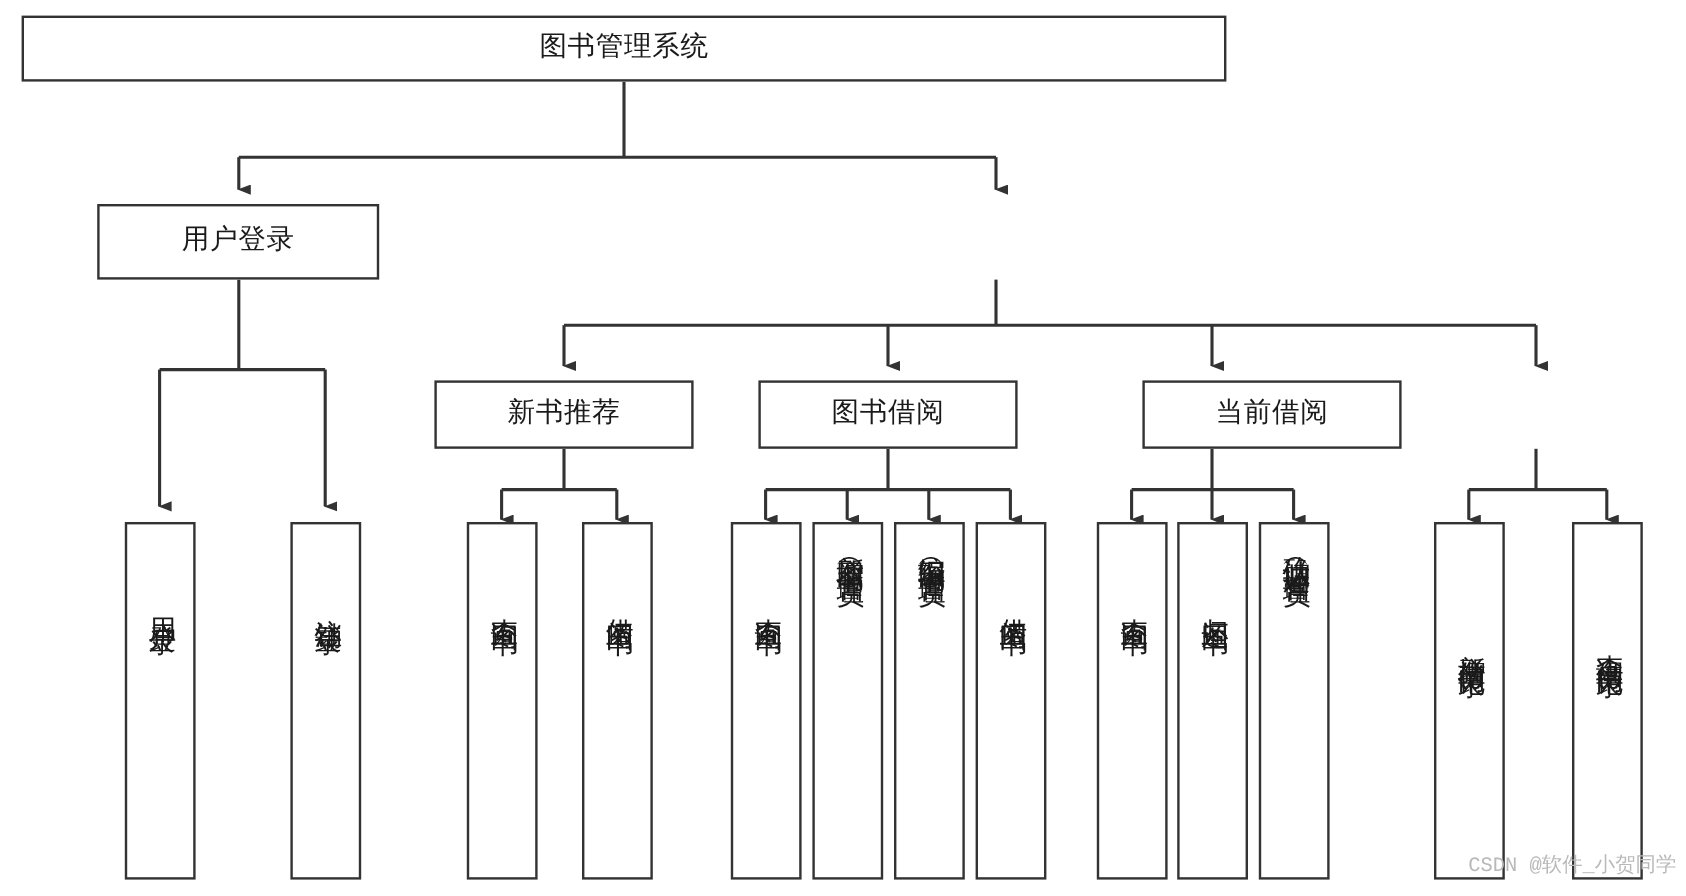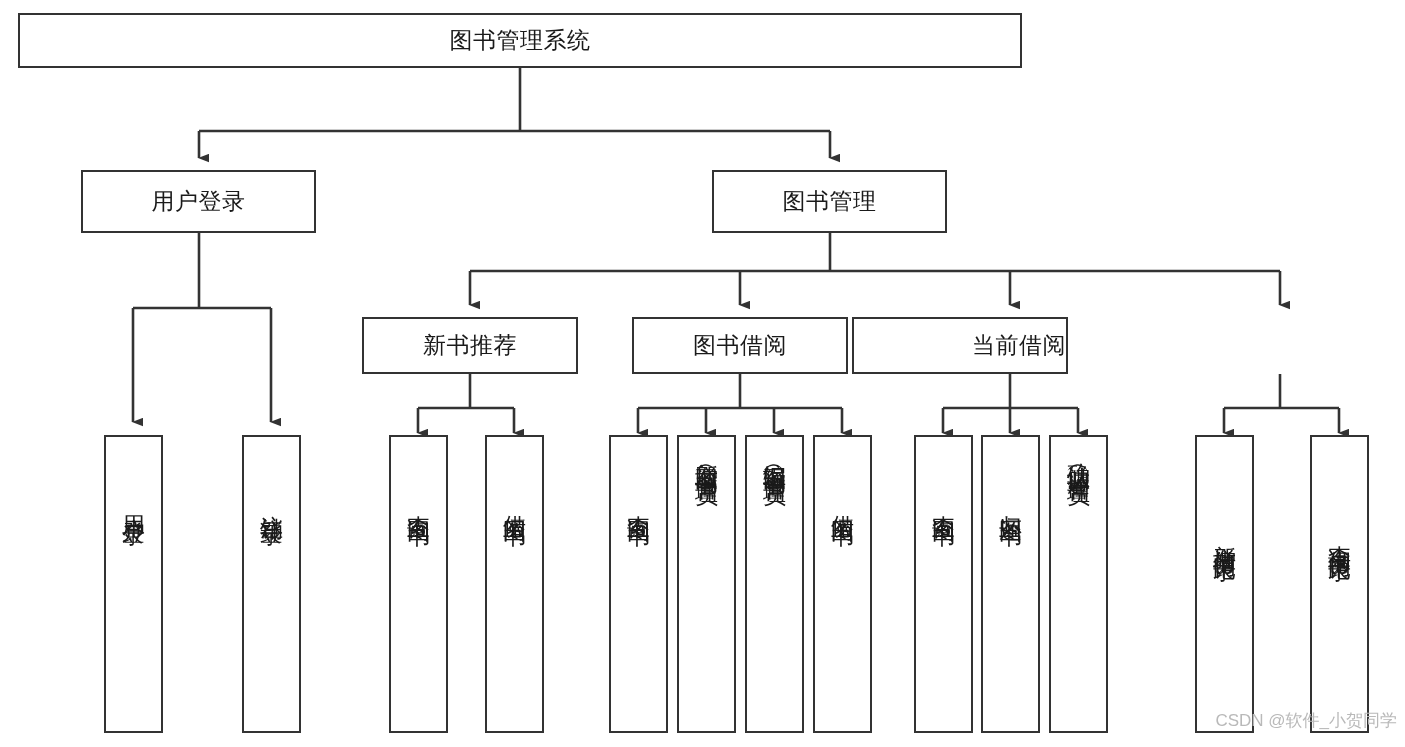--- a/index.html
+++ b/index.html
@@ -12,20 +12,21 @@
     height: 747px;
     font-family: "Liberation Sans", "DejaVu Sans", sans-serif;
     overflow: hidden;
     position: relative;
   }
   #diagram-root {
     position: relative;
     width: 1405px;
     height: 738px;
     background: #ffffff;
+    font-family: Liberation Mono, monospace;
   }
   svg.connector-layer {
     position: absolute;
     top: 0;
     left: 0;
     width: 1405px;
     height: 747px;
     pointer-events: none;
   }
   .node {
@@ -140,31 +141,28 @@
     </g>
   </svg>
 
   <div class="node root horizontal" style="left:18px; top:13px; width:1004px; height:55px;">
     <span class="node-label">图书管理系统</span>
   </div>
 
   <div class="node horizontal" style="left:81px; top:170px; width:235px; height:63px;">
     <span class="node-label">用户登录</span>
   </div>
-  <div class="node horizontal" style="left:712px; top:170px; width:235px; height:63px;">
-    <span class="node-label">图书管理</span>
-  </div>
 
   <div class="node horizontal" style="left:362px; top:317px; width:216px; height:57px;">
     <span class="node-label">新书推荐</span>
   </div>
   <div class="node horizontal" style="left:632px; top:317px; width:216px; height:57px;">
     <span class="node-label">图书借阅</span>
   </div>
-  <div class="node horizontal" style="left:852px; top:317px; width:216px; height:57px;justify-content:flex-end;">
+  <div class="node horizontal" style="left:952px; top:317px; width:216px; height:57px;">
     <span class="node-label">当前借阅</span>
   </div>
 
   <div class="node vertical mid-text" style="left:104px; top:435px; width:59px; height:298px;">
     <span class="node-label">用户登录</span>
   </div>
   <div class="node vertical mid-text" style="left:242px; top:435px; width:59px; height:298px;">
     <span class="node-label">注销登录</span>
   </div>
 

